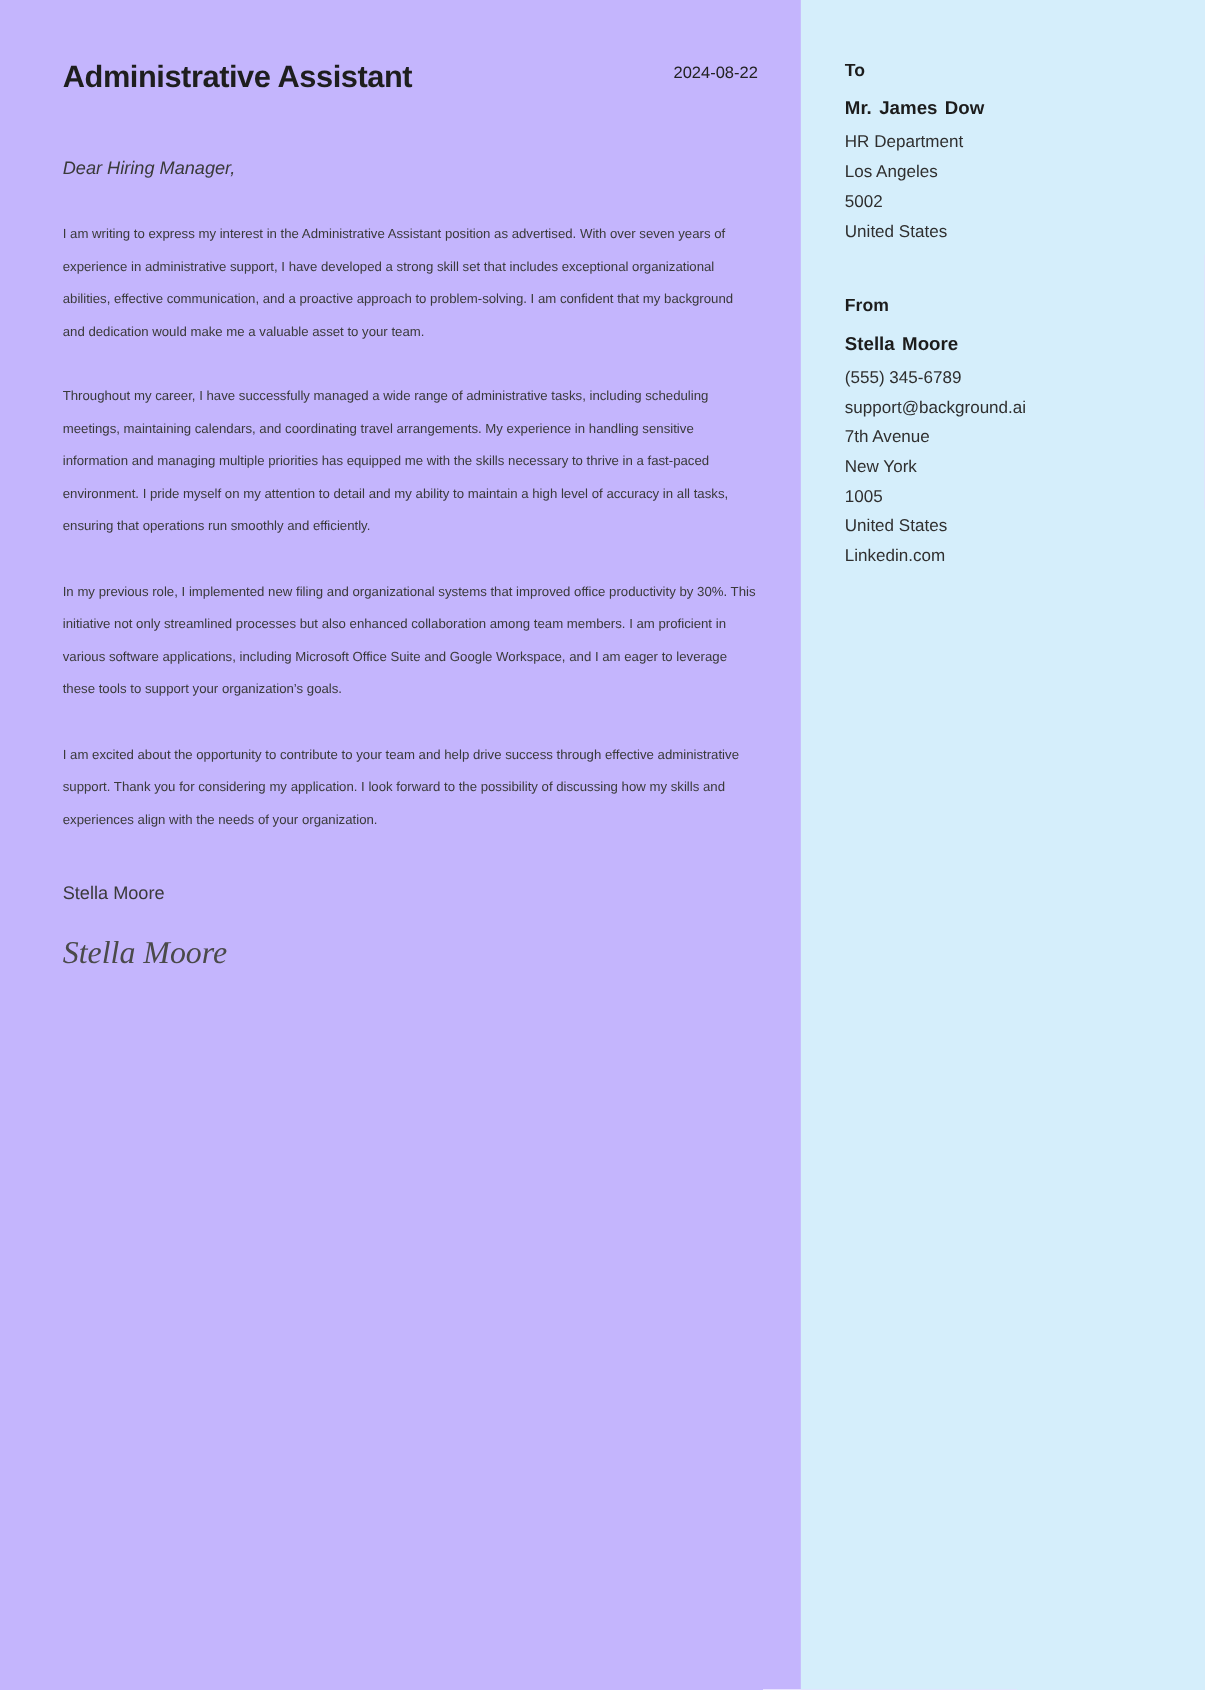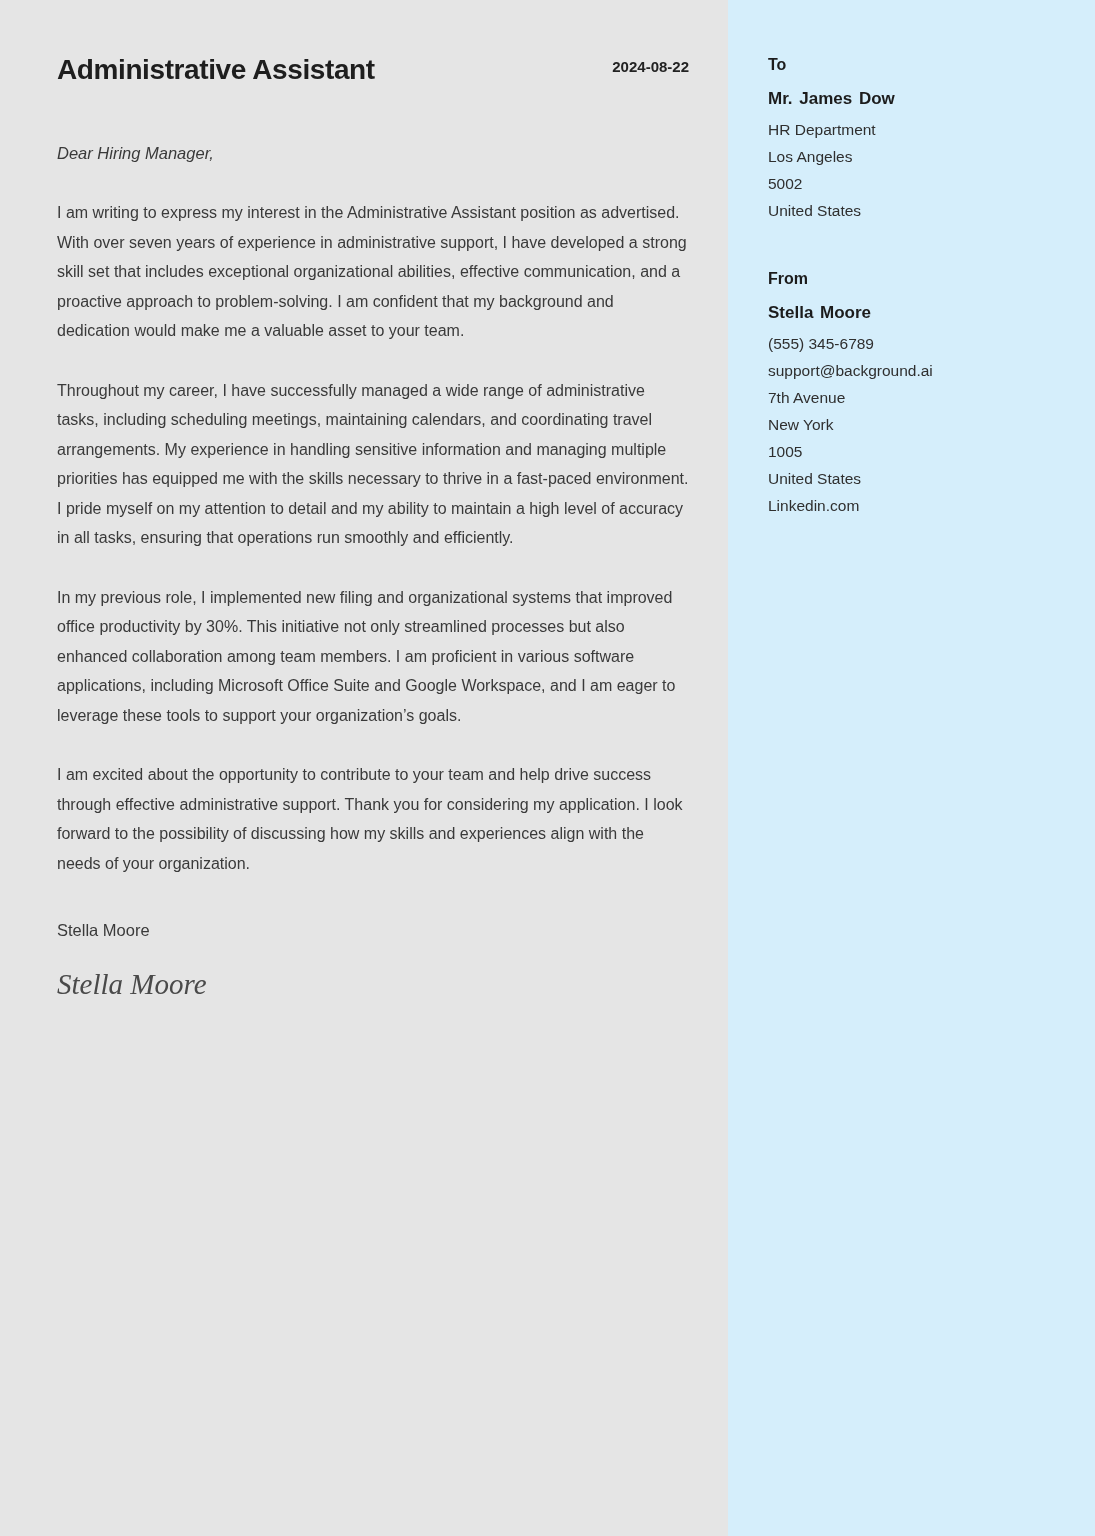--- a/index.html
+++ b/index.html
@@ -7,21 +7,21 @@
     width: 1095px;
     height: 1536px;
     background: #ffffff;
     font-family: "Liberation Sans", sans-serif;
     overflow: hidden;
   }
   .page {
     position: relative;
     width: 1095px;
     height: 1536px;
-    background: #e5e5e5;
+    background: #c4b5fd;
   }
   
   .main {
     position: absolute;
     left: 57px;
     top: 55px;
     width: 632px;
     color: #3a3a3a;
   }
   .letter-header {
@@ -32,34 +32,34 @@
   }
   .page-title {
     font-size: 28px;
     font-weight: 700;
     letter-spacing: -0.4px;
     color: #1e1e1e;
     line-height: 1.1;
   }
   .letter-date {
     font-size: 15px;
-    font-weight: 700;
+    font-weight: 400;
     color: #222222;
     padding-top: 3px;
     white-space: nowrap;
     text-align: center;
   }
   .greeting {
     font-size: 16.5px;
     line-height: 29.5px;
     margin-bottom: 30px;
     font-style: italic;
   }
   .para {
-    font-size: 16px;
+    font-size: 12px;
     line-height: 29.5px;
     margin-bottom: 30px;
   }
   .closing-block {
     margin-top: 38px;
     font-size: 16.5px;
     line-height: 29.5px;
   }
   .signature {
     margin-top: 22px;

